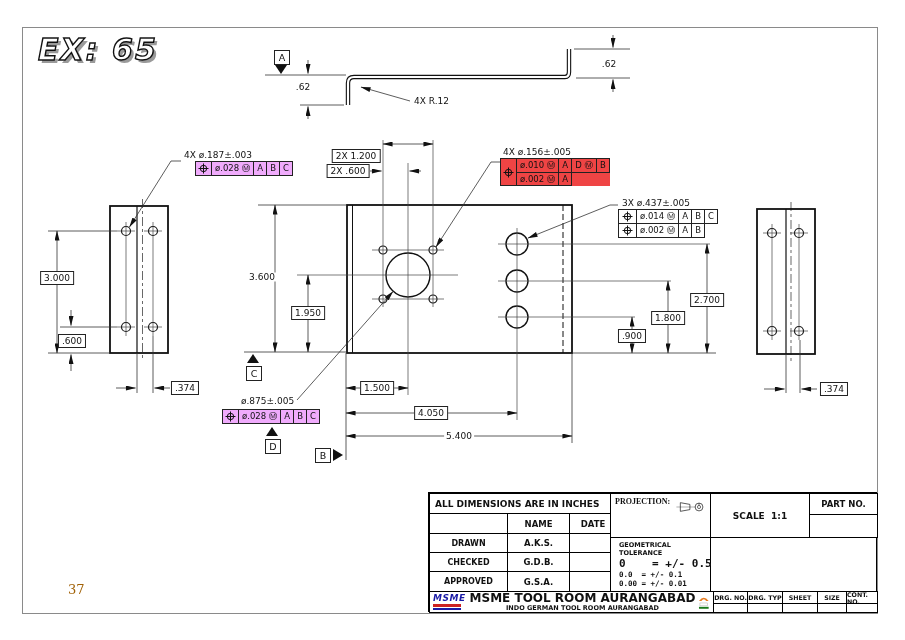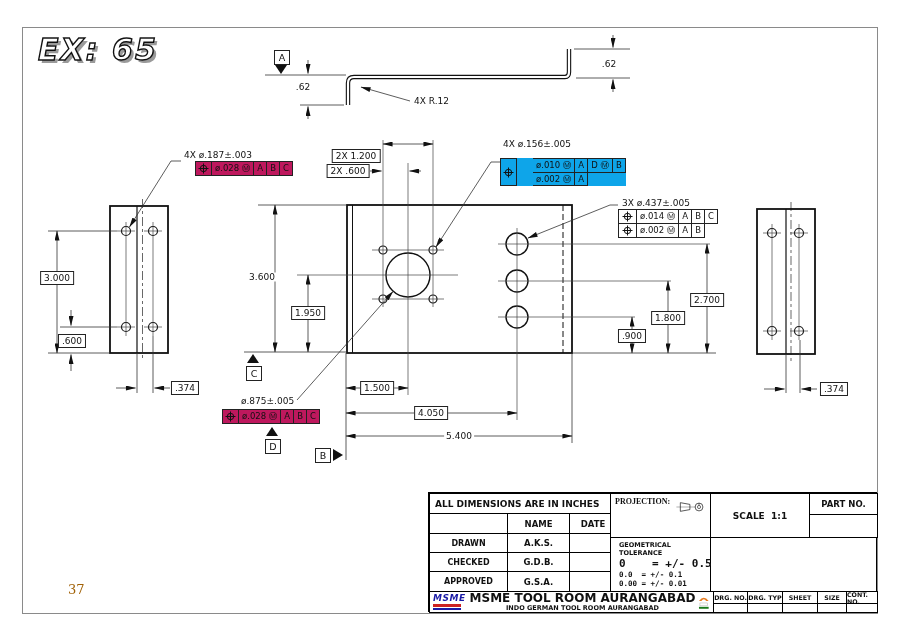--- a/index.html
+++ b/index.html
@@ -10,26 +10,26 @@
   .dim{font-size:9px;line-height:1;color:#111;}
   .boxed{border:1px solid #222;background:#fff;padding:1.5px 3px;}
   .plain{background:#fff;padding:0 2px;}
   .datum{position:absolute;z-index:2;width:14px;height:13px;border:1.3px solid #222;background:#fff;
          display:flex;align-items:center;justify-content:center;font-size:9.5px;line-height:1;}
   .tri{position:absolute;z-index:2;width:0;height:0;}
   .tri-down{border-left:6px solid transparent;border-right:6px solid transparent;border-top:9px solid #111;}
   .tri-up{border-left:6px solid transparent;border-right:6px solid transparent;border-bottom:9px solid #111;}
   .tri-right{border-top:6px solid transparent;border-bottom:6px solid transparent;border-left:10px solid #111;}
   .callout{position:absolute;z-index:2;font-size:9px;line-height:1;white-space:nowrap;background:#fff;padding:0 1px;}
-  .fcf{position:absolute;z-index:2;display:flex;background:#be185d;}
+  .fcf{position:absolute;z-index:2;display:flex;background:#f0abfc;}
   .fcf .cell{border:1px solid #222;border-left-width:0;padding:1px 3px;font-size:8.5px;line-height:1.25;
              display:flex;align-items:center;white-space:nowrap;}
   .fcf .cell:first-child{border-left-width:1px;}
   .fcf .sym{padding:1px 2px;}
-  .fcfgrp{position:absolute;z-index:2;display:flex;background:#0ea5e9;gap:16px;}
+  .fcfgrp{position:absolute;z-index:2;display:flex;background:#ef4444;}
   .fcfgrp .symcell{border:1px solid #222;display:flex;align-items:center;padding:0 2px;}
   .fcfgrp .rows{display:flex;flex-direction:column;}
   .fcfgrp .row{display:flex;}
   .fcfgrp .row .cell{border:1px solid #222;border-left-width:0;padding:1px 3px;font-size:8.5px;line-height:1.25;white-space:nowrap;}
   .fcfgrp .row + .row .cell{border-top-width:0;}
   .stack{position:absolute;z-index:2;display:flex;flex-direction:column;align-items:flex-start;}
   .stack .fcfrow{display:flex;background:#fff;}
   .stack .fcfrow .cell{border:1px solid #222;border-left-width:0;padding:1px 3px;font-size:8.5px;line-height:1.25;display:flex;align-items:center;white-space:nowrap;}
   .stack .fcfrow .cell:first-child{border-left-width:1px;}
   .stack .fcfrow + .fcfrow .cell{border-top-width:0;}
@@ -216,21 +216,21 @@
           <line x1="5.5" y1="0.5" x2="5.5" y2="10.5" stroke="#111"></line>
           <line x1="0.5" y1="5.5" x2="10.5" y2="5.5" stroke="#111"></line>
         </svg>
       </span>
     <span class="cell">ø.028 Ⓜ</span>
     <span class="cell">A</span>
     <span class="cell">B</span>
     <span class="cell">C</span>
   </div>
 
-  <div class="callout" style="left:502px;top:140px;">4X  ø.156±.005</div>
+  <div class="callout" style="left:502px;top:148px;">4X  ø.156±.005</div>
   <div class="fcfgrp" style="left:500px;top:158px;">
     <span class="symcell">
         <svg class="posvg" width="11" height="11" viewBox="0 0 11 11">
           <circle cx="5.5" cy="5.5" r="3.2" fill="none" stroke="#111"></circle>
           <line x1="5.5" y1="0.5" x2="5.5" y2="10.5" stroke="#111"></line>
           <line x1="0.5" y1="5.5" x2="10.5" y2="5.5" stroke="#111"></line>
         </svg>
       </span>
     <span class="rows">
       <span class="row">

